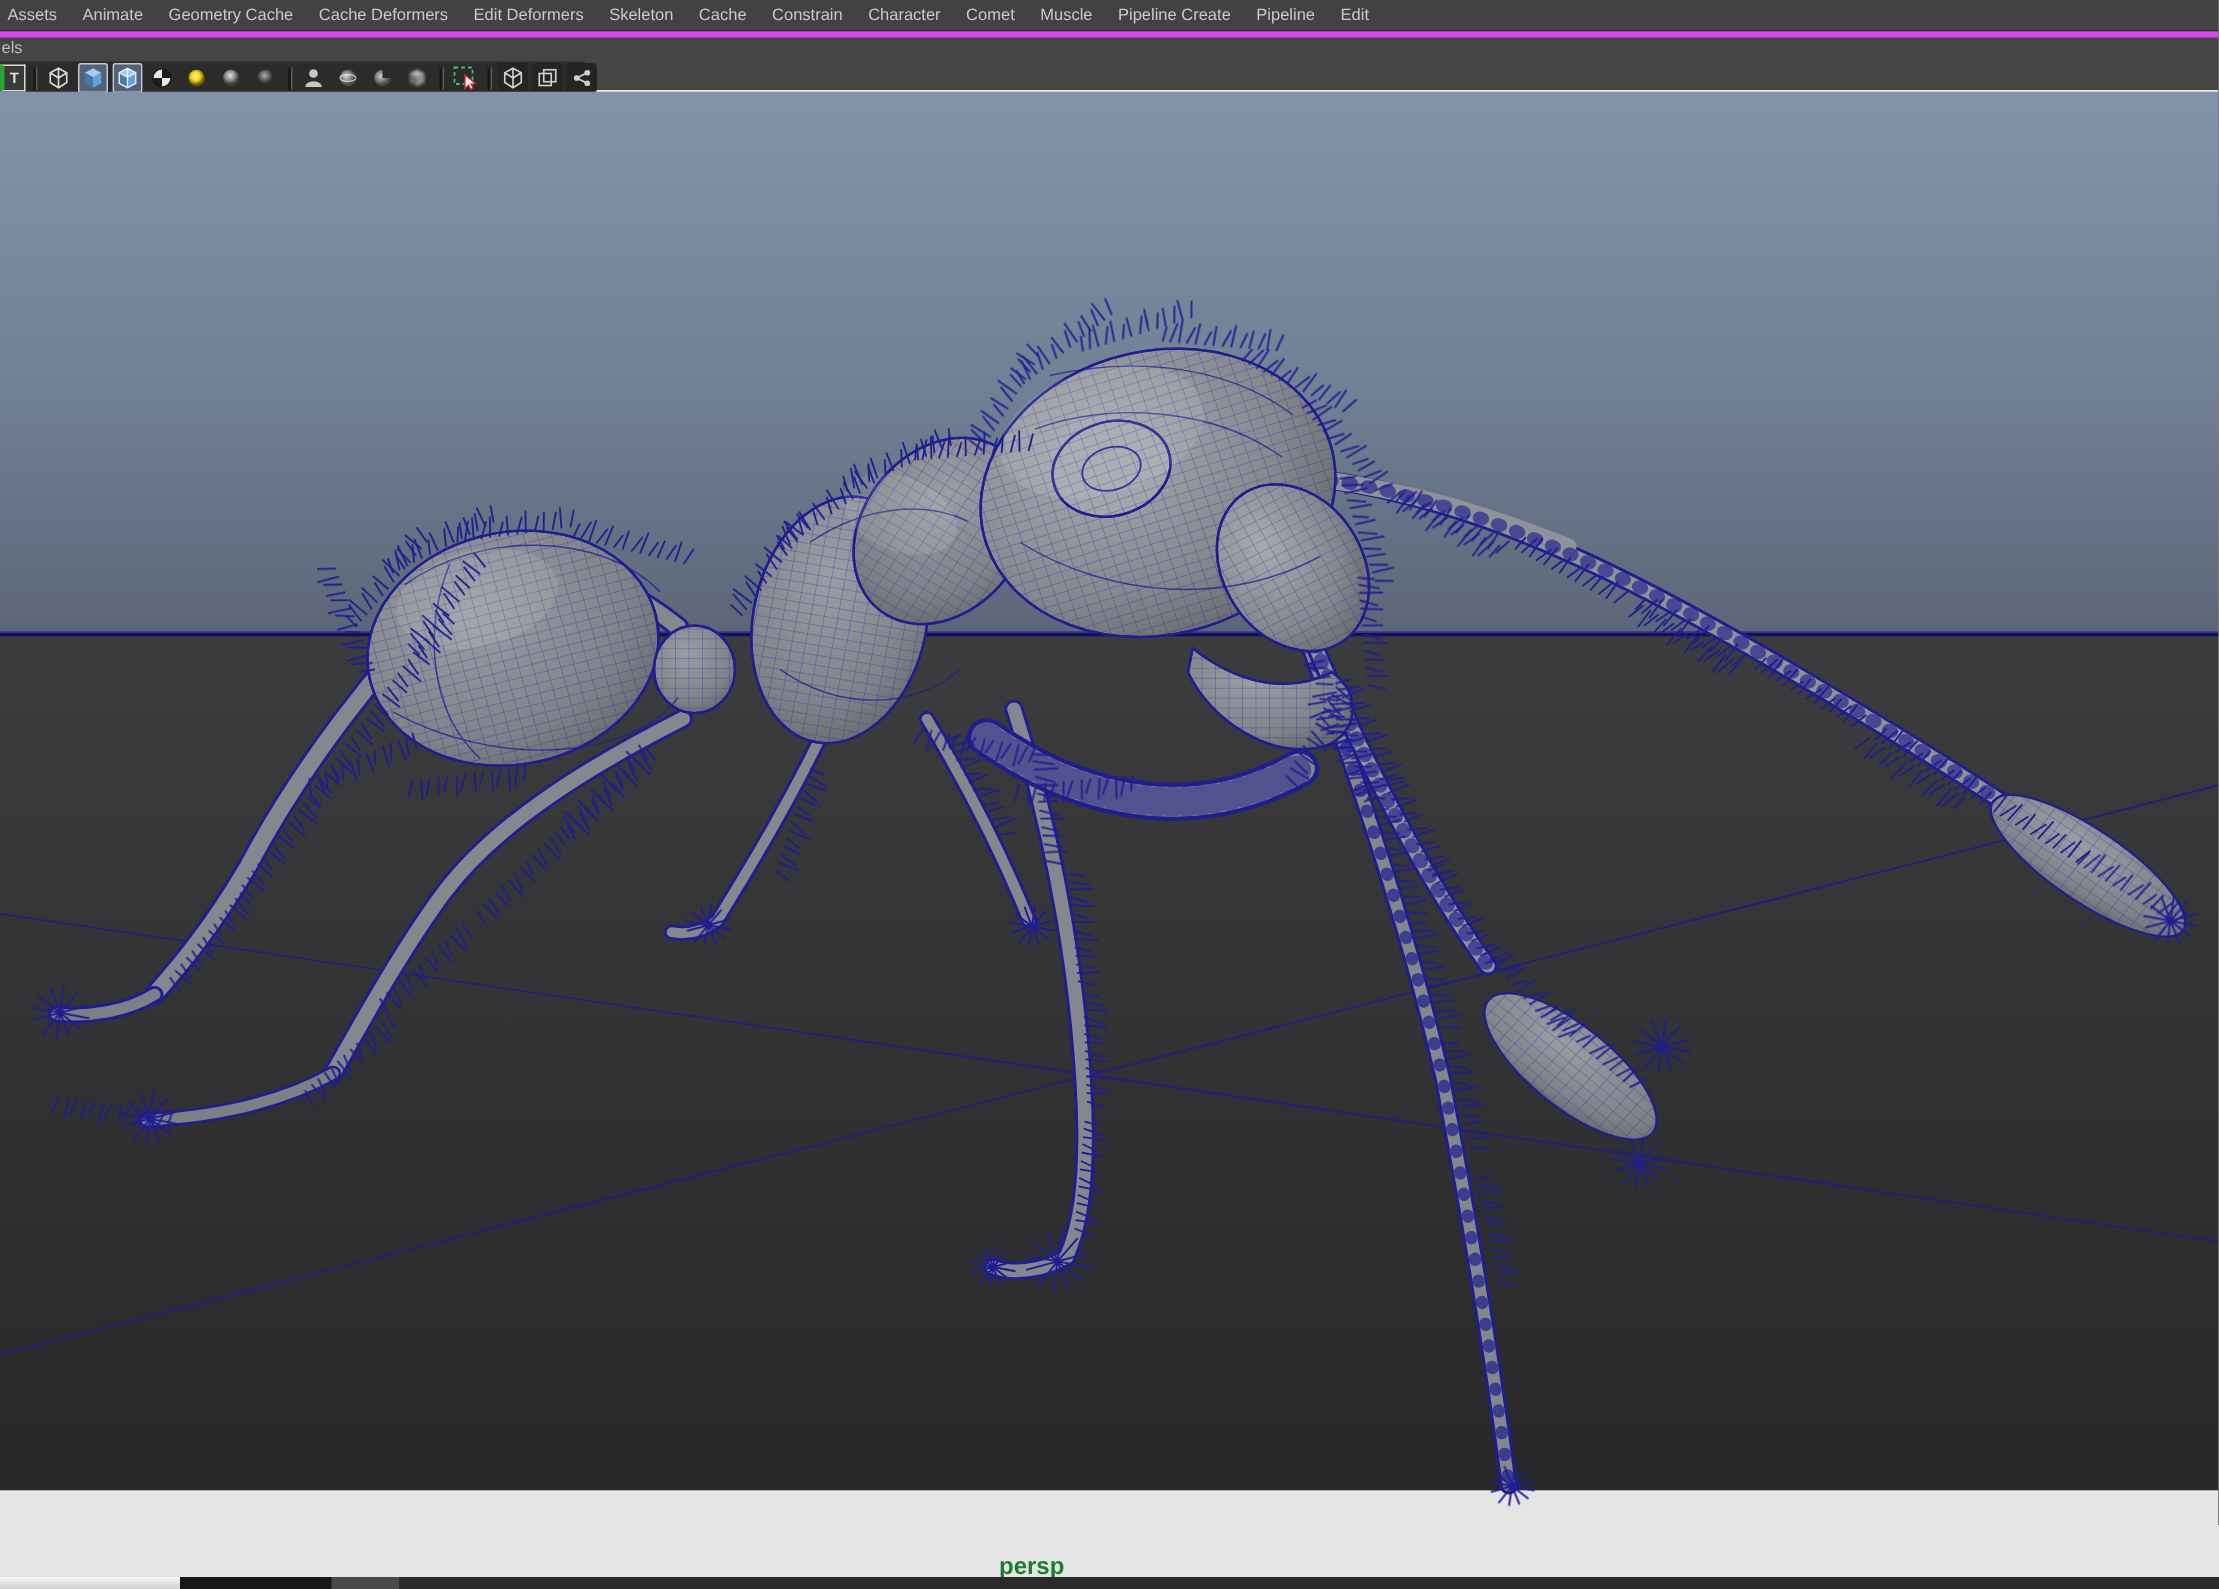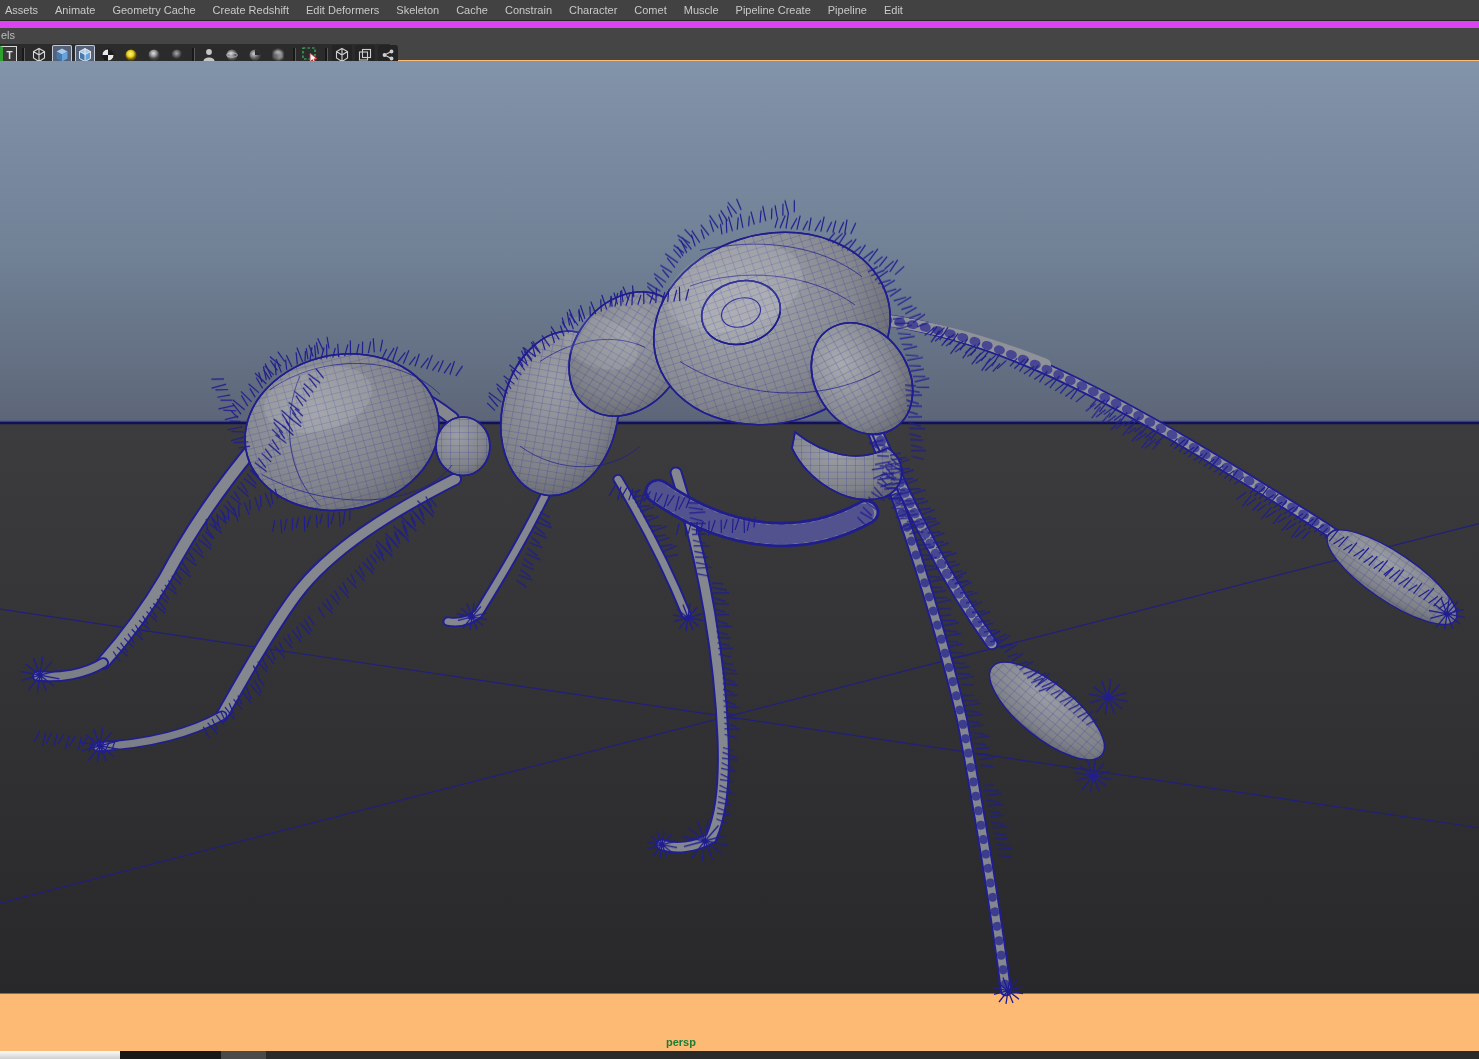--- a/index.html
+++ b/index.html
@@ -1,57 +1,57 @@
 <!DOCTYPE html>
 <html><head>
 <meta charset="utf-8">
 <style>
   html,body{margin:0;padding:0;background:#2b2b2b;width:1479px;height:1059px;overflow:hidden;
     font-family:"Liberation Sans",sans-serif;-webkit-font-smoothing:antialiased;}
-  .app{position:relative;width:1479px;height:1059px;background:#fdba74;}
+  .app{position:relative;width:1479px;height:1059px;background:#e5e5e5;}
 
   
   .menubar{height:21px;background:#424242;border-bottom:1px solid #262626;
     display:flex;align-items:center;box-sizing:border-box;}
   .menubar .mi{color:#c9c9c9;font-size:11px;line-height:21px;padding:0 1px;margin-right:15px;white-space:nowrap;cursor:default;}
   .menubar .mi:first-child{margin-left:4px;}
 
   
-  .subbar{height:39px;background:#454545;border-top:7px solid #d946ef;box-sizing:border-box;position:relative;}
+  .subbar{height:39px;background:#454545;border-top:4px solid #d946ef;box-sizing:border-box;position:relative;}
   .panel-label{position:absolute;left:1px;top:1px;height:14px;color:#bdbdbd;font-size:11px;line-height:13px;}
   .iconstrip{position:absolute;left:0;top:16px;width:390px;height:22px;background:#2b2b2b;
     display:flex;align-items:center;gap:3px;}
   .tbi{width:20px;height:20px;display:flex;align-items:center;justify-content:center;flex:0 0 auto;border-radius:2px;}
   .tbi.active{background:#546178;box-shadow:0 0 0 1px #c2c9d2 inset;}
   .tbi.darktile{background:#242424;border-radius:3px;}
   .tbi.partial{width:13px;height:16px;overflow:hidden;border:1px solid #d8d8d8;border-left:3px solid #2da12d;
     background:#3a3a3a;color:#e0e0e0;font-size:10px;font-weight:bold;justify-content:center;border-radius:0;}
   .tbsep{width:2px;height:15px;background:#191919;box-shadow:1px 0 0 #5a5a5a;margin:0 2px;flex:0 0 auto;}
 
   
   .viewport{position:absolute;left:0;top:61px;width:1479px;height:990px;}
   .viewport svg{display:block;}
-  .persp-label{position:absolute;left:666px;top:975px;color:#1d7b33;font-size:11px;font-weight:bold;}
+  .persp-label{position:absolute;left:666px;top:975px;color:#1d7b33;font-size:16px;font-weight:bold;}
 
   
   .bottombar{position:absolute;left:0;top:1051px;width:1479px;height:8px;background:#181818;}
   .bb-thumb{position:absolute;left:0;top:0;width:120px;height:8px;background:linear-gradient(#fbfbfb,#cfcfcf);}
   .bb-seg{position:absolute;left:221px;top:0;width:45px;height:8px;background:#4a4a4a;}
   .bb-rest{position:absolute;left:266px;top:0;right:0;height:8px;background:#2a2a2a;}
 </style>
 </head>
 <body>
 
 <div class="app">
 
   <div class="menubar">
     <span class="mi">Assets</span>
     <span class="mi">Animate</span>
     <span class="mi">Geometry Cache</span>
-    <span class="mi">Create Redshift</span>
+    <span class="mi">Cache Deformers</span>
     <span class="mi">Edit Deformers</span>
     <span class="mi">Skeleton</span>
     <span class="mi">Cache</span>
     <span class="mi">Constrain</span>
     <span class="mi">Character</span>
     <span class="mi">Comet</span>
     <span class="mi">Muscle</span>
     <span class="mi">Pipeline Create</span>
     <span class="mi">Pipeline</span>
     <span class="mi">Edit</span>

